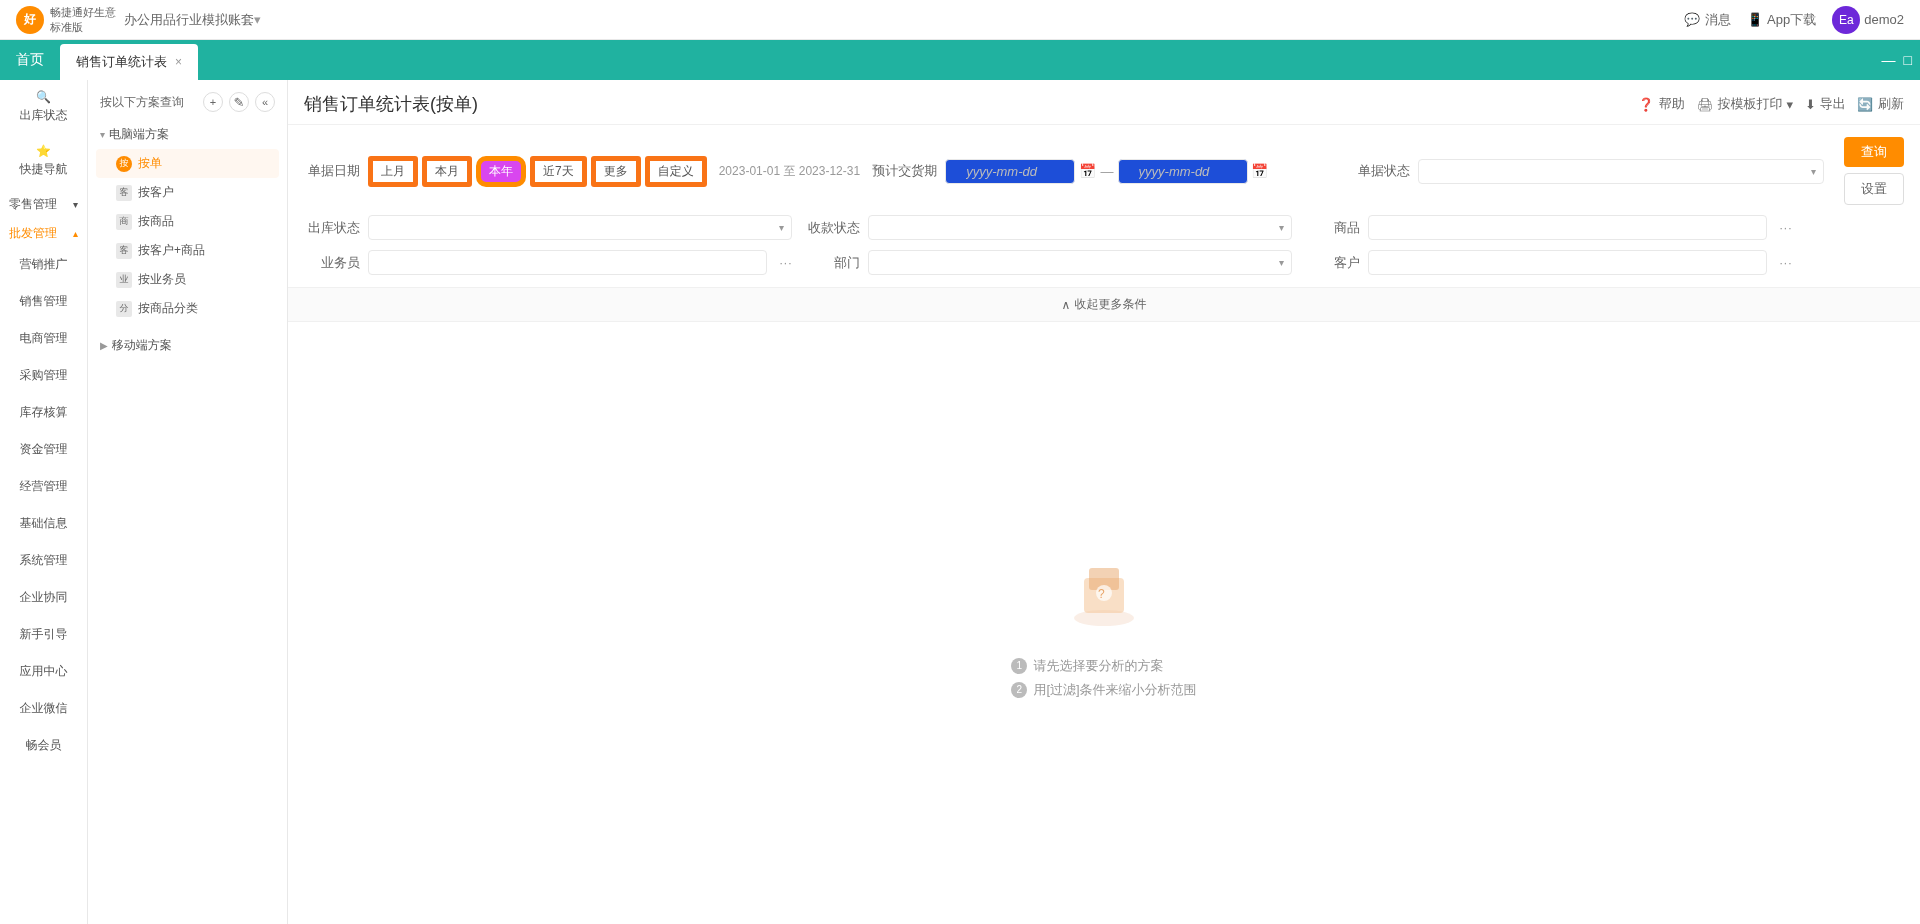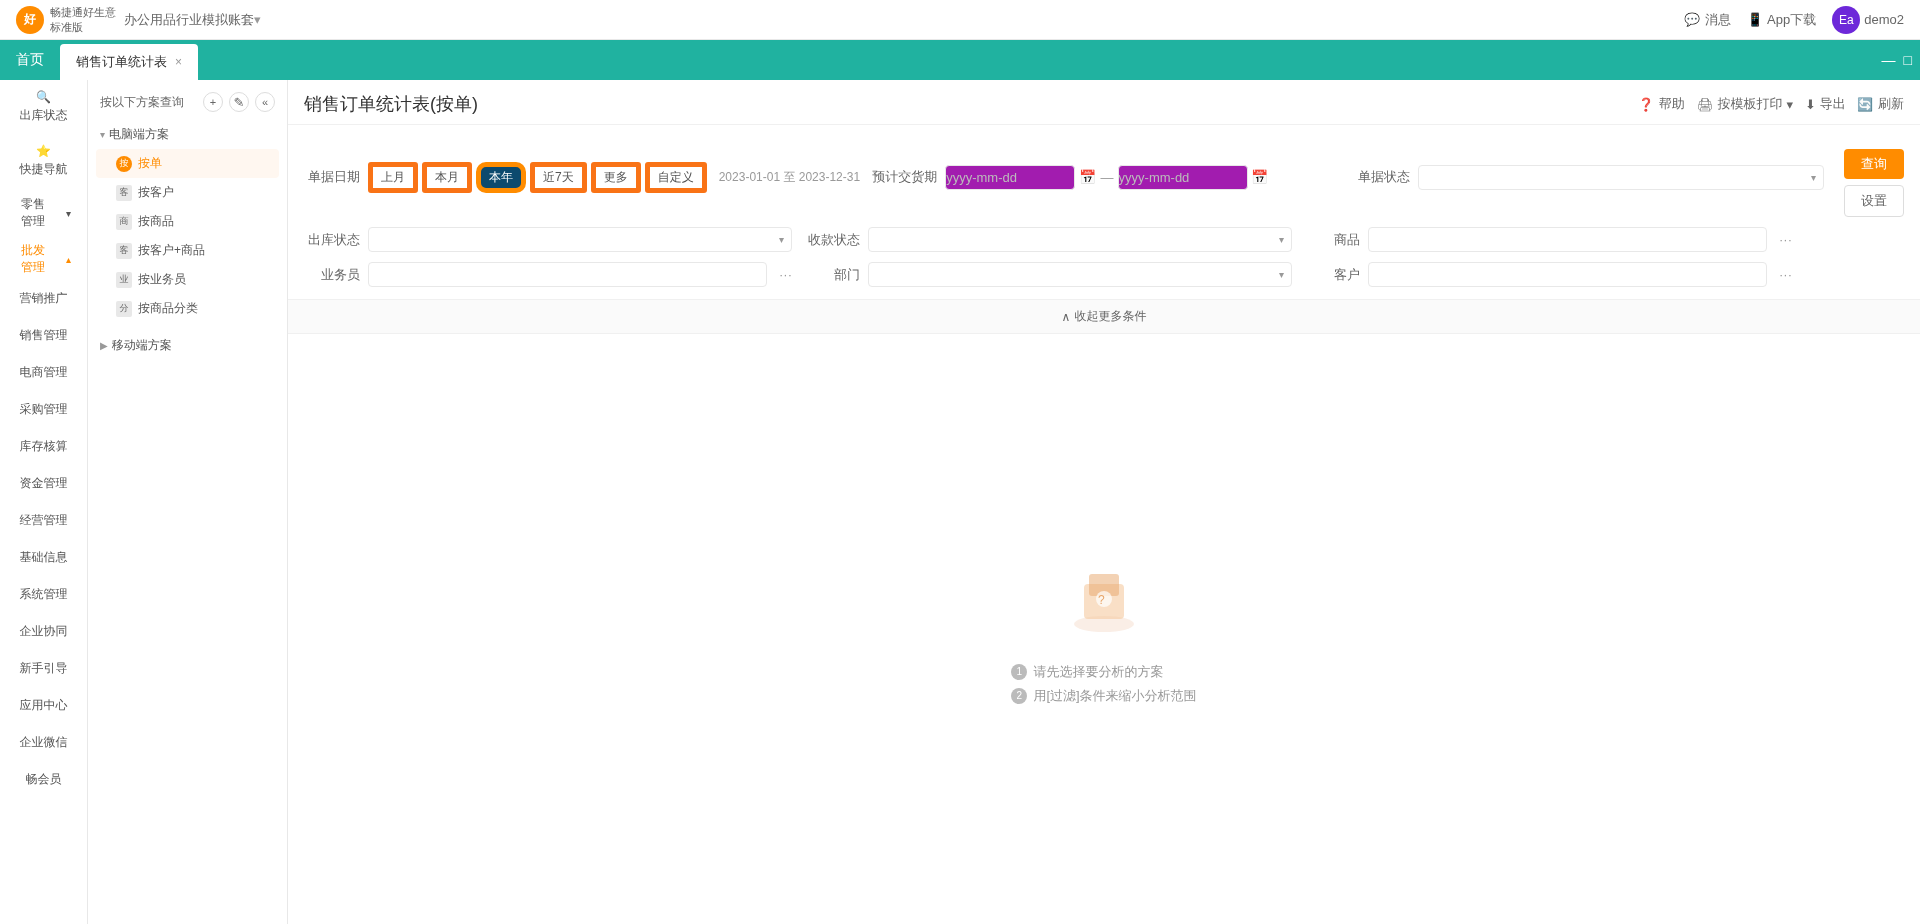--- a/index.html
+++ b/index.html
@@ -24,21 +24,21 @@
     .tab-close { color: #999; font-size: 12px; cursor: pointer; }
     .tab-bar-right { margin-left: auto; display: flex; align-items: center; gap: 8px; padding-right: 8px; color: white; font-size: 16px; }
 
     
     .main-layout { display: flex; flex: 1; overflow: hidden; }
 
     
     .sidebar { width: 88px; background: #fff; border-right: 1px solid #e8e8e8; display: flex; flex-direction: column; overflow-y: auto; flex-shrink: 0; }
     .sidebar-item { padding: 10px 4px; text-align: center; font-size: 12px; color: #555; cursor: pointer; display: flex; flex-direction: column; align-items: center; gap: 3px; }
     .sidebar-item-label { font-size: 12px; }
-    .sidebar-group { font-size: 12px; color: #555; padding: 8px 16px 4px; text-align: center; display: flex; align-items: center; justify-content: center; gap: 16px; cursor: pointer; }
+    .sidebar-group { font-size: 12px; color: #555; padding: 8px 4px 4px; text-align: center; display: flex; align-items: center; justify-content: center; gap: 16px; cursor: pointer; }
     .sidebar-group.active { color: #ff8c00; }
     .arrow-icon { font-size: 10px; }
 
     
     .content-area { flex: 1; display: flex; overflow: hidden; }
 
     
     .left-panel { width: 200px; background: #fff; border-right: 1px solid #e8e8e8; padding: 8px 0; flex-shrink: 0; overflow-y: auto; }
     .panel-header { display: flex; align-items: center; justify-content: space-between; padding: 4px 12px 8px; }
     .panel-title { font-size: 12px; color: #666; }
@@ -61,36 +61,36 @@
     .page-actions { display: flex; align-items: center; gap: 12px; font-size: 13px; color: #666; }
     .page-action { display: flex; align-items: center; gap: 4px; cursor: pointer; }
 
     
     .filter-area { background: #fff; padding: 12px 16px; border-bottom: 1px solid #f0f0f0; flex-shrink: 0; }
     .filter-row { display: flex; align-items: center; gap: 12px; margin-bottom: 10px; flex-wrap: wrap; }
     .filter-row:last-child { margin-bottom: 0; }
     .filter-label { font-size: 13px; color: #666; white-space: nowrap; min-width: 56px; text-align: right; }
     .date-btns { display: flex; align-items: center; gap: 4px; }
     .date-btn { padding: 2px 8px; border: 5px solid #f97316; border-radius: 3px; background: #fff; font-size: 12px; cursor: pointer; color: #555; }
-    .date-btn.active { background: #0c4a6e; color: white; border-color: #ff8c00; border-radius: 10px; }
+    .date-btn.active { background: #d946ef; color: white; border-color: #ff8c00; border-radius: 10px; }
     .date-range { font-size: 12px; color: #999; margin-left: 4px; }
     .filter-input { border: 1px solid #e8e8e8; border-radius: 4px; padding: 4px 8px; font-size: 13px; color: #333; background: #fff; flex: 1; min-width: 120px; }
     .filter-select { border: 1px solid #e8e8e8; border-radius: 4px; padding: 4px 24px 4px 8px; font-size: 13px; color: #333; background: #fff; appearance: none; cursor: pointer; position: relative; flex: 1; min-width: 120px; }
     .filter-select-wrap { position: relative; flex: 1; min-width: 120px; display: flex; align-items: center; }
     .filter-select-wrap .chevron { position: absolute; right: 8px; color: #999; font-size: 10px; pointer-events: none; }
     .filter-date-wrap { display: flex; align-items: center; gap: 4px; flex: 1; }
-    .filter-date-input { border: 1px solid #e8e8e8; border-radius: 4px; padding: 4px 0; font-size: 13px; color: #bbb; background: #a21caf; width: 130px; }
+    .filter-date-input { border: 1px solid #e8e8e8; border-radius: 4px; padding: 4px 20px; font-size: 13px; color: #bbb; background: #1d4ed8; width: 130px; font-style: italic; }
     .filter-date-sep { color: #999; }
     .filter-dots { color: #999; cursor: pointer; margin-left: 4px; }
     .filter-section { display: flex; align-items: center; gap: 8px; flex: 1; }
 
     
     .collapse-bar { display: flex; align-items: center; justify-content: center; padding: 8px; background: #fafafa; border-bottom: 1px solid #f0f0f0; cursor: pointer; }
     .collapse-btn { display: flex; align-items: center; gap: 4px; font-size: 12px; color: #666; }
-    .btn-query { background: #ff8c00; color: white; border: none; border-radius: 4px; padding: 6px 5px; font-size: 13px; cursor: pointer; margin-top: 12px; }
+    .btn-query { background: #ff8c00; color: white; border: none; border-radius: 4px; padding: 6px 5px; font-size: 13px; cursor: pointer; }
     .btn-settings { background: #fff; color: #666; border: 1px solid #ddd; border-radius: 4px; padding: 6px 16px; font-size: 13px; cursor: pointer; }
 
     
     .empty-area { flex: 1; display: flex; flex-direction: column; align-items: center; justify-content: center; gap: 16px; background: #fff; margin: 0; }
     .empty-tips { display: flex; flex-direction: column; gap: 6px; }
     .empty-tip { display: flex; align-items: center; gap: 6px; font-size: 13px; color: #999; }
     .tip-num { width: 16px; height: 16px; border-radius: 50%; background: #bbb; color: white; font-size: 10px; display: flex; align-items: center; justify-content: center; }
 
     .calendar-icon { color: #e8a56a; font-size: 14px; cursor: pointer; }
 

